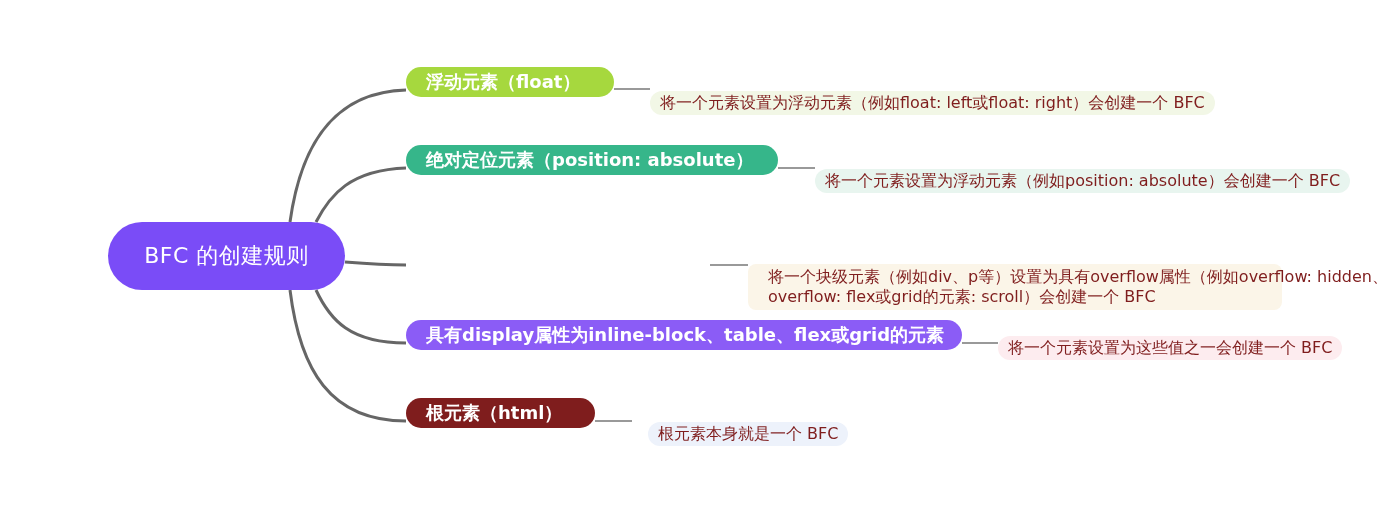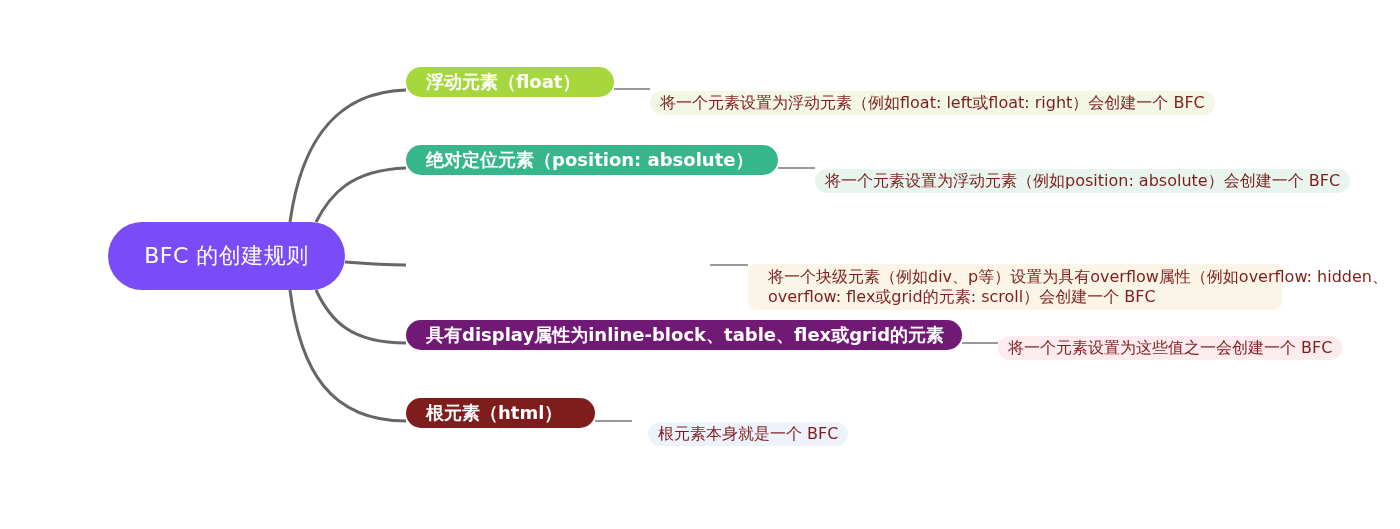--- a/index.html
+++ b/index.html
@@ -63,21 +63,21 @@
   </div>
   <div class="note" style="left:815px; top:145px; background:#e8f5ef;">
     <span>将一个元素设置为浮动元素（例如position: absolute）会创建一个 BFC</span>
   </div>
 
   <div class="note" style="left:748px; top:240px; width:534px; padding:3px 20px; border-radius:8px; background:#fbf5e8;">
     <div>将一个块级元素（例如div、p等）设置为具有overflow属性（例如overflow: hidden、</div>
     <div>overflow: flex或grid的元素: scroll）会创建一个 BFC</div>
   </div>
 
-  <div class="topic" style="left:406px; top:320px; width:556px; background:#701a75;">
+  <div class="topic" style="left:406px; top:320px; width:556px; background:#8b5cf6;">
     <span>具有display属性为inline-block、table、flex或grid的元素</span>
   </div>
   <div class="note" style="left:998px; top:312px; background:#fdecef;">
     <span>将一个元素设置为这些值之一会创建一个 BFC</span>
   </div>
 
   <div class="topic" style="left:406px; top:398px; width:189px; background:#7f1d1d;">
     <span>根元素（html）</span>
   </div>
   <div class="note" style="left:648px; top:398px; background:#edf2fb;">

